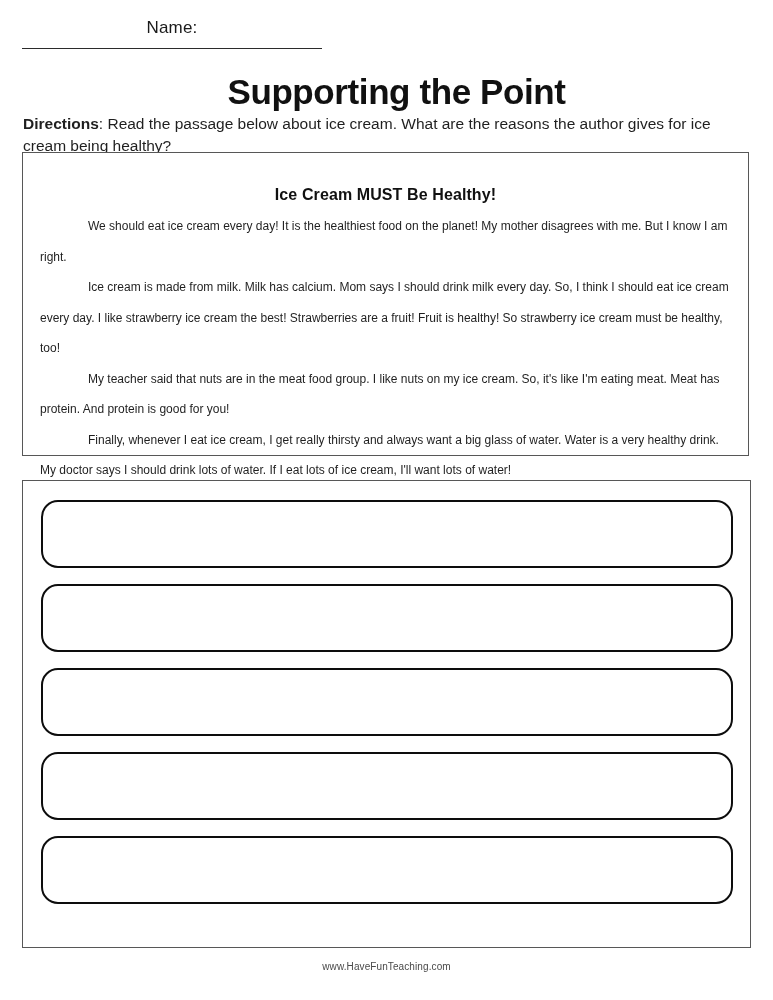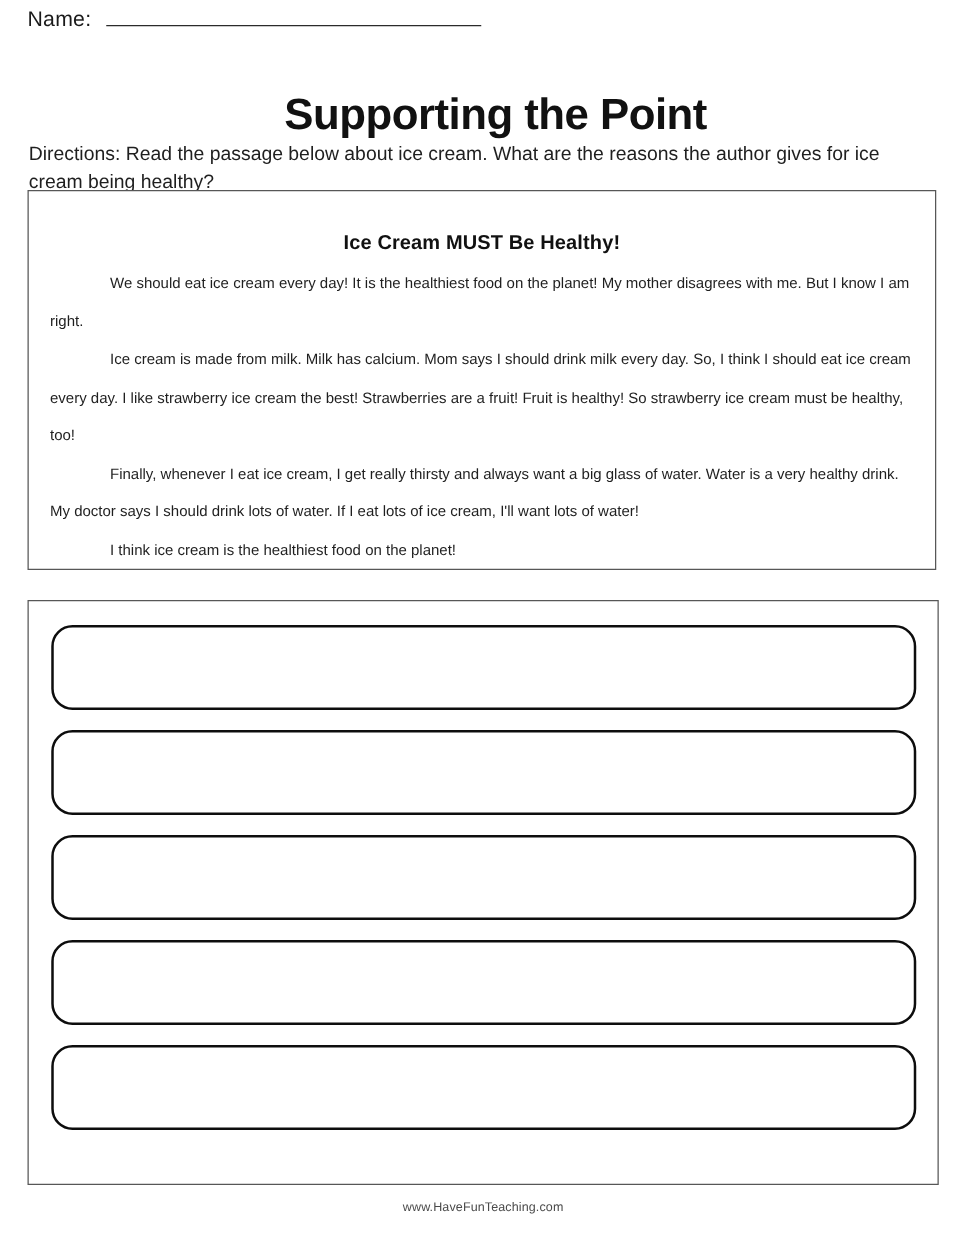--- a/index.html
+++ b/index.html
@@ -13,24 +13,25 @@
     position: relative;
     font-family: "Liberation Sans", sans-serif;
     color: #1a1a1a;
     overflow: hidden;
   }
 
   
   .name-row {
     position: absolute;
     left: 22px;
-    top: 7px;
+    top: 19px;
     display: flex;
-    align-items: flex-end;
+    align-items: center;
     gap: 12px;
+    flex-direction: column;
   }
   .name-label {
     font-size: 17px;
     letter-spacing: 0.2px;
     line-height: 1;
     color: #1a1a1a;
   }
   .name-line {
     width: 300px;
     height: 1px;
@@ -57,21 +58,21 @@
   .directions {
     position: absolute;
     left: 23px;
     top: 113px;
     width: 725px;
     font-size: 15.5px;
     line-height: 22px;
     color: #1f1f1f;
   }
   .directions .dir-label {
-    font-weight: normal;
+    font-weight: bold;
   }
 
   
   .passage-box {
     position: absolute;
     left: 22px;
     top: 152px;
     width: 727px;
     height: 304px;
     border: 1px solid #575757;
@@ -157,20 +158,21 @@
 
 <div class="directions">
   <span class="dir-label">Directions</span><span>: </span><span>Read the passage below about ice cream. What are the reasons the author gives for ice cream being healthy?</span>
 </div>
 
 <section class="passage-box">
   <h2 class="passage-title">Ice Cream MUST Be Healthy!</h2>
   <div class="passage-body">
     <p>We should eat ice cream every day! It is the healthiest food on the planet! My mother disagrees with me. But I know I am right.</p>
     <p>Ice cream is made from milk. Milk has calcium. Mom says I should drink milk every day. So, I think I should eat ice cream every day. I like strawberry ice cream the best! Strawberries are a fruit! Fruit is healthy! So strawberry ice cream must be healthy, too!</p>
+    <p>My teacher said that nuts are in the meat food group. I like nuts on my ice cream. So, it's like I'm eating meat. Meat has protein. And protein is good for you!</p>
     <p>Finally, whenever I eat ice cream, I get really thirsty and always want a big glass of water. Water is a very healthy drink. My doctor says I should drink lots of water. If I eat lots of ice cream, I'll want lots of water!</p>
     <p>I think ice cream is the healthiest food on the planet!</p>
   </div>
 </section>
 
 <section class="answers-box">
   <div class="answer-list">
     <div class="answer-slot"></div>
     <div class="answer-slot"></div>
     <div class="answer-slot"></div>

